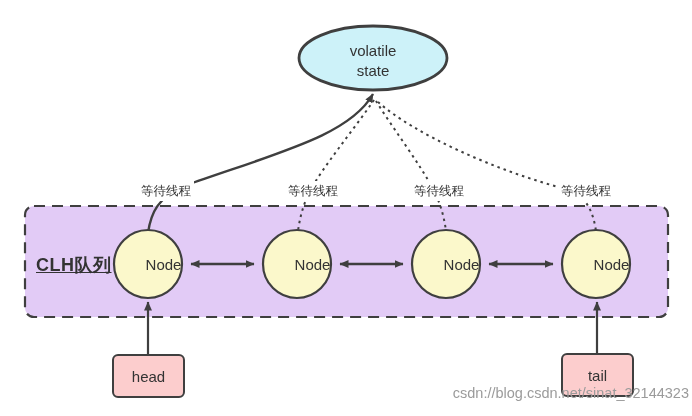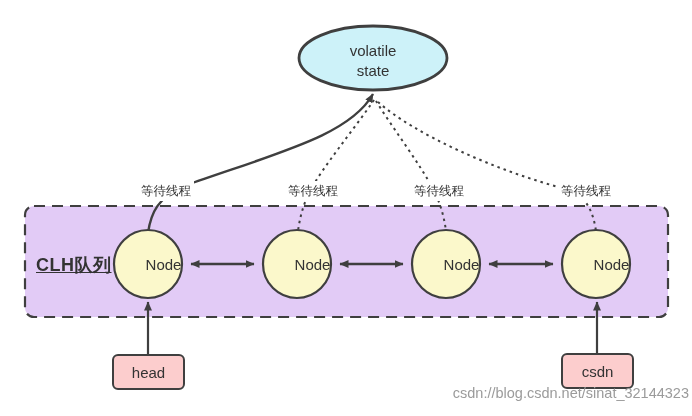--- a/index.html
+++ b/index.html
@@ -51,21 +51,21 @@
   }
   .thread-label{
     top:181px;
     background:#ffffff;
     font-size:12.5px;
     padding:2px 3px;
     color:var(--label-text);
   }
   .pointer-box{
     position:absolute;
-    width:73px; height:36px;
+    width:73px; height:44px;
     background:var(--pointer-fill);
     border:2px solid var(--stroke);
     border-radius:6px;
     display:flex;
     align-items:center;
     justify-content:center;
     font-size:15px;
     color:var(--label-text);
   }
   .watermark{
@@ -122,17 +122,17 @@
 
   <div class="txt thread-label" style="left:138px">等待线程</div>
   <div class="txt thread-label" style="left:285px">等待线程</div>
   <div class="txt thread-label" style="left:411px">等待线程</div>
   <div class="txt thread-label" style="left:558px">等待线程</div>
 
   <div class="pointer-box" style="left:112px;top:354px">
     <span>head</span>
   </div>
   <div class="pointer-box" style="left:561px;top:353px">
-    <span>csdn</span>
+    <span>tail</span>
   </div>
 
   <div class="watermark">csdn://blog.csdn.net/sinat_32144323</div>
 </div>
 
 </body></html>

